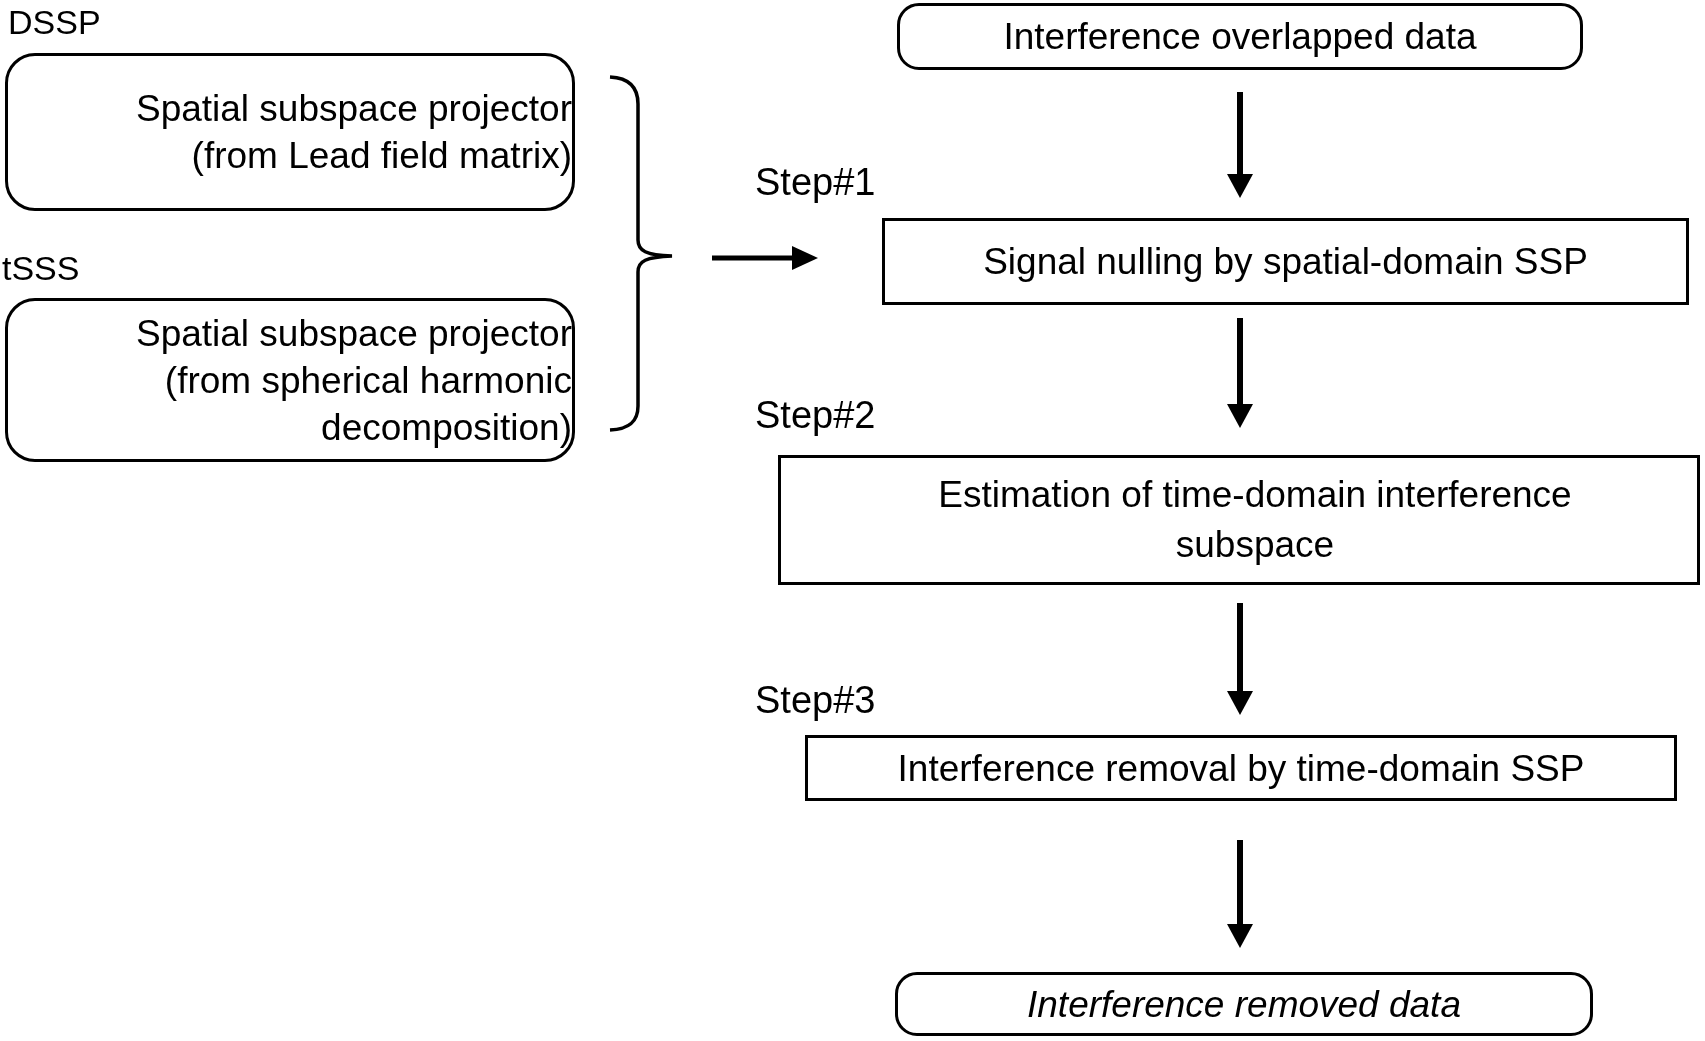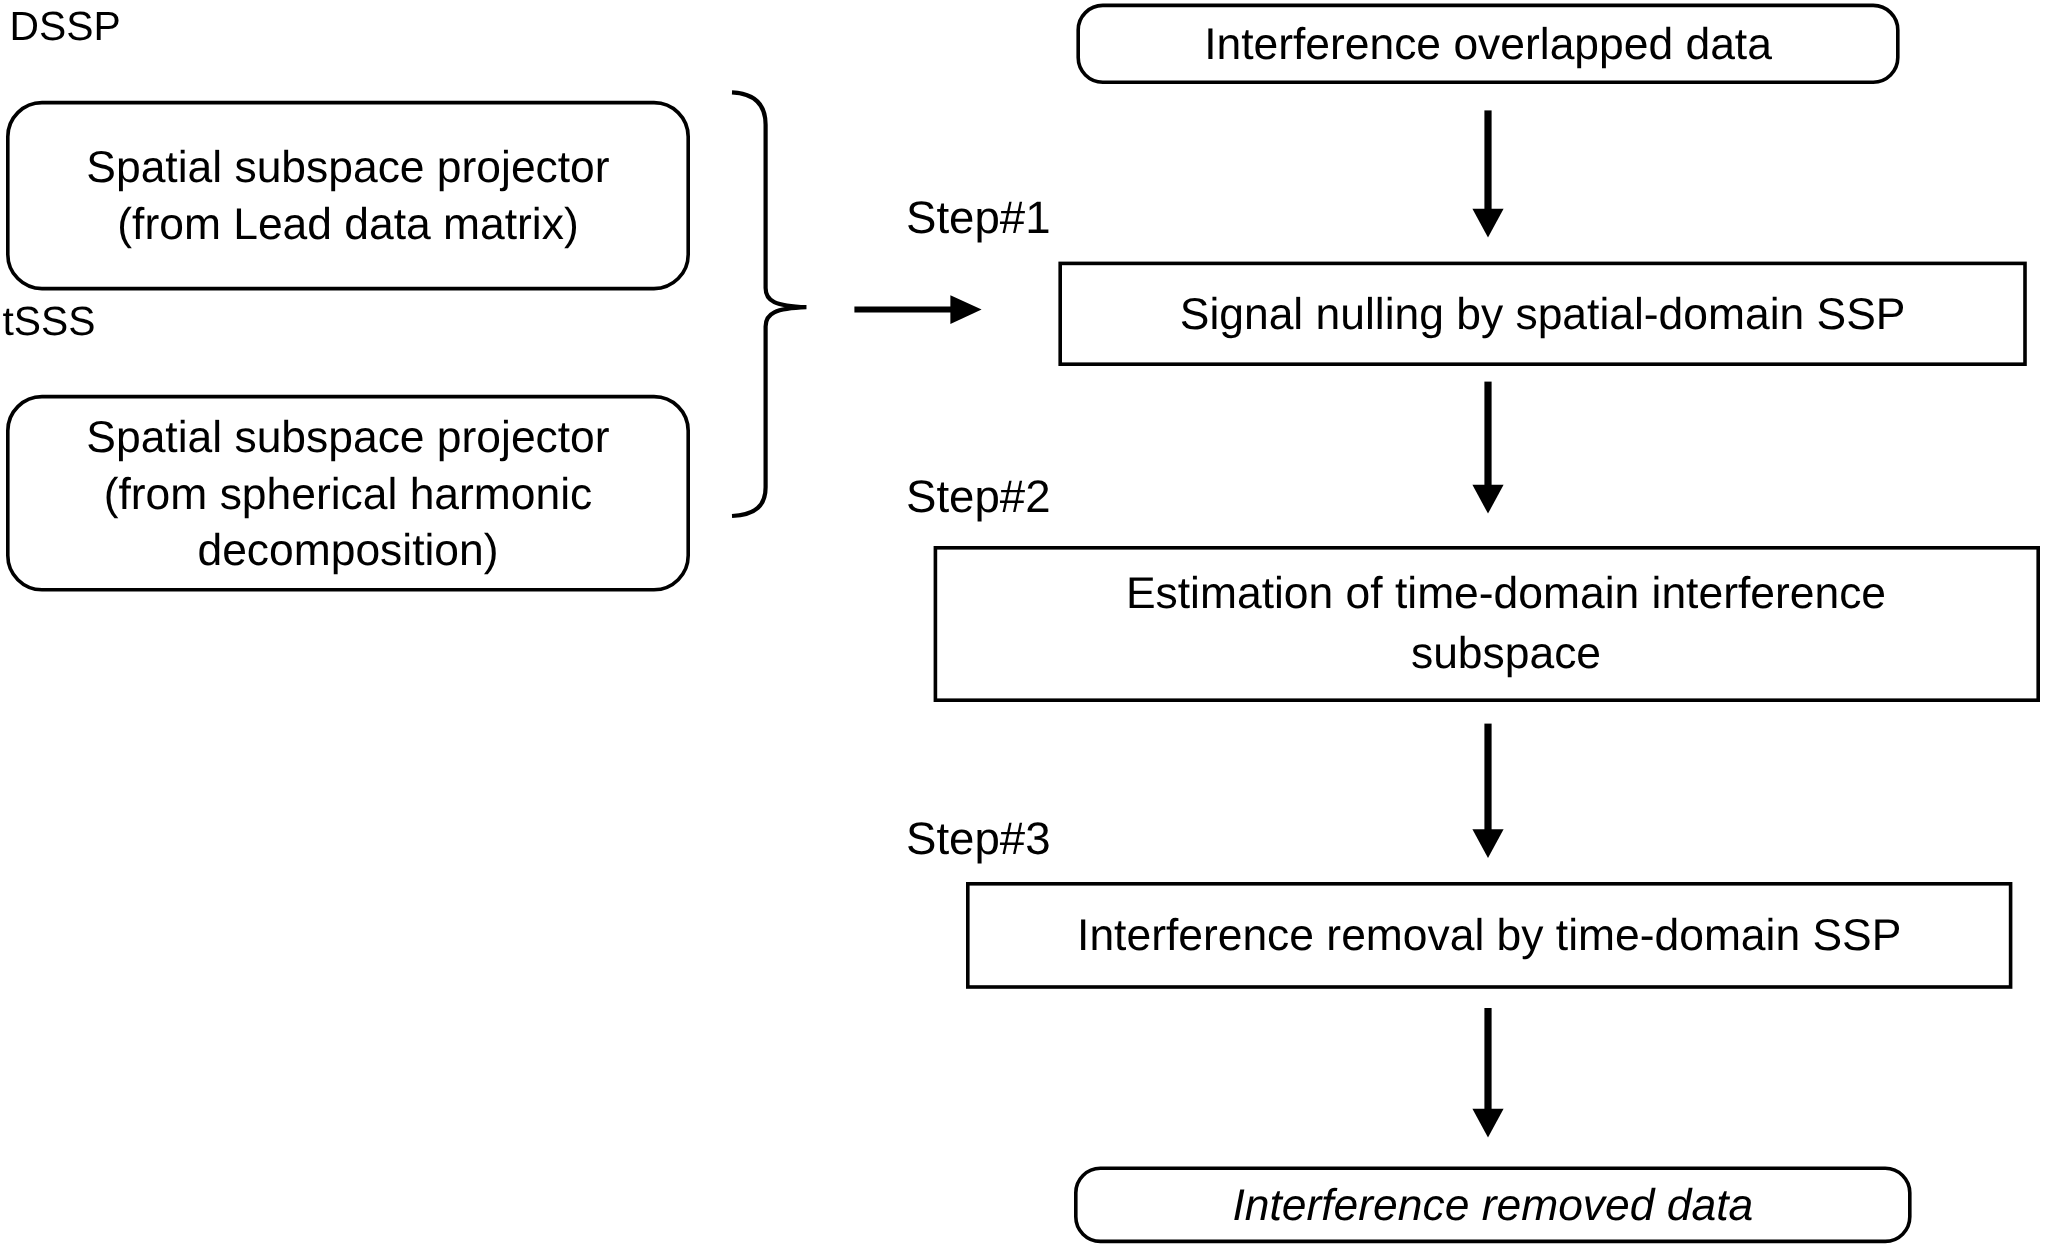--- a/index.html
+++ b/index.html
@@ -11,21 +11,21 @@
   }
   .connector-layer { position:absolute; left:0; top:0; width:1705px; height:1041px; color:var(--stroke); }
   .box {
     position:absolute; box-sizing:border-box; border:3px solid var(--stroke);
     background:var(--background); display:flex; flex-direction:column; justify-content:center;
     font-size:37px; line-height:47px; color:var(--text);
   }
   .rounded-lg { border-radius:30px; }
   .rounded-sm { border-radius:22px; }
   .txt-center { align-items:center; text-align:center; }
-  .txt-left { align-items:center; text-align:left; padding-left:24px; padding-right:24px;margin-top:31px; }
+  .txt-left { align-items:flex-end; text-align:left; padding-left:24px; padding-right:0; }
   .side-label { position:absolute; font-size:34px; line-height:44px; color:var(--text);text-align:right; }
   .step-label { position:absolute; font-size:38px; line-height:42px; color:var(--text); }
 </style>
 </head>
 <body>
 
 <div class="canvas">
 
   <svg class="connector-layer" viewBox="0 0 1705 1041" xmlns="http://www.w3.org/2000/svg" aria-hidden="true">
 
@@ -56,21 +56,21 @@
     <g>
       <line x1="1240" y1="840" x2="1240" y2="926" stroke="currentColor" stroke-width="6"></line>
       <polygon points="1240,948 1227,924 1253,924" fill="currentColor"></polygon>
     </g>
   </svg>
 
   <div class="side-label" style="left:8px; top:0px;">DSSP</div>
 
   <div class="box rounded-lg txt-left" style="left:5px; top:53px; width:570px; height:158px;">
     <div>Spatial subspace projector</div>
-    <div>(from Lead data matrix)</div>
+    <div>(from Lead field matrix)</div>
   </div>
 
   <div class="side-label" style="left:2px; top:246px;">tSSS</div>
 
   <div class="box rounded-lg txt-left" style="left:5px; top:298px; width:570px; height:164px;">
     <div>Spatial subspace projector</div>
     <div>(from spherical harmonic</div>
     <div>decomposition)</div>
   </div>
 
@@ -86,21 +86,21 @@
 
   <div class="step-label" style="left:755px; top:394px;">Step#2</div>
 
   <div class="box txt-center" style="left:778px; top:455px; width:922px; height:130px; line-height:50px;padding-left:32px;">
     <div>Estimation of time-domain interference</div>
     <div>subspace</div>
   </div>
 
   <div class="step-label" style="left:755px; top:679px;">Step#3</div>
 
-  <div class="box txt-center" style="left:805px; top:735px; width:872px; height:89px;">
+  <div class="box txt-center" style="left:805px; top:735px; width:872px; height:66px;">
     <div>Interference removal by time-domain SSP</div>
   </div>
 
   <div class="box rounded-sm txt-center" style="left:895px; top:972px; width:698px; height:64px;font-style:italic;">
     <div>Interference removed data</div>
   </div>
 
 </div>
 
 </body></html>

